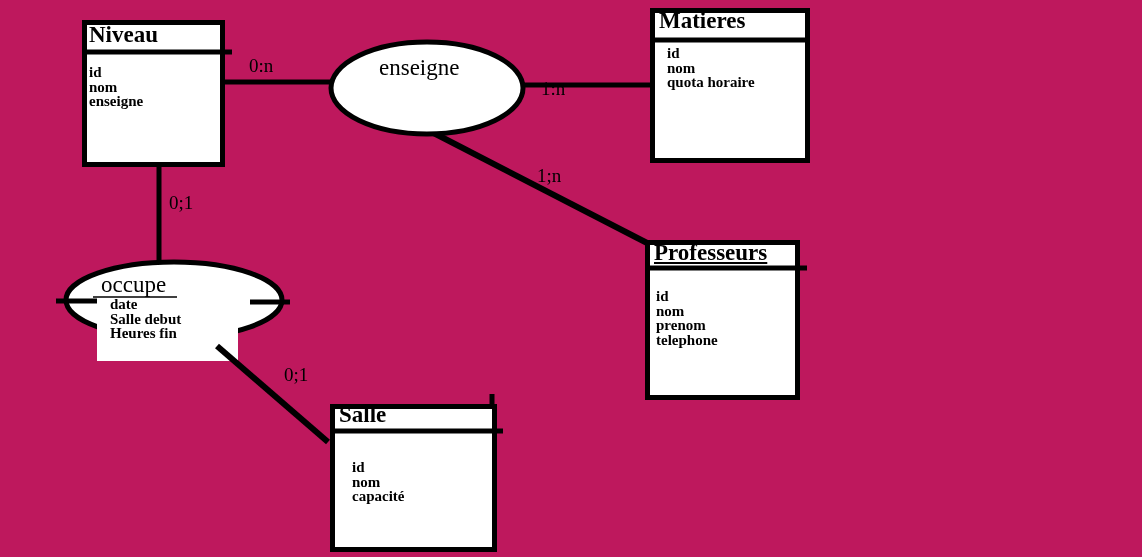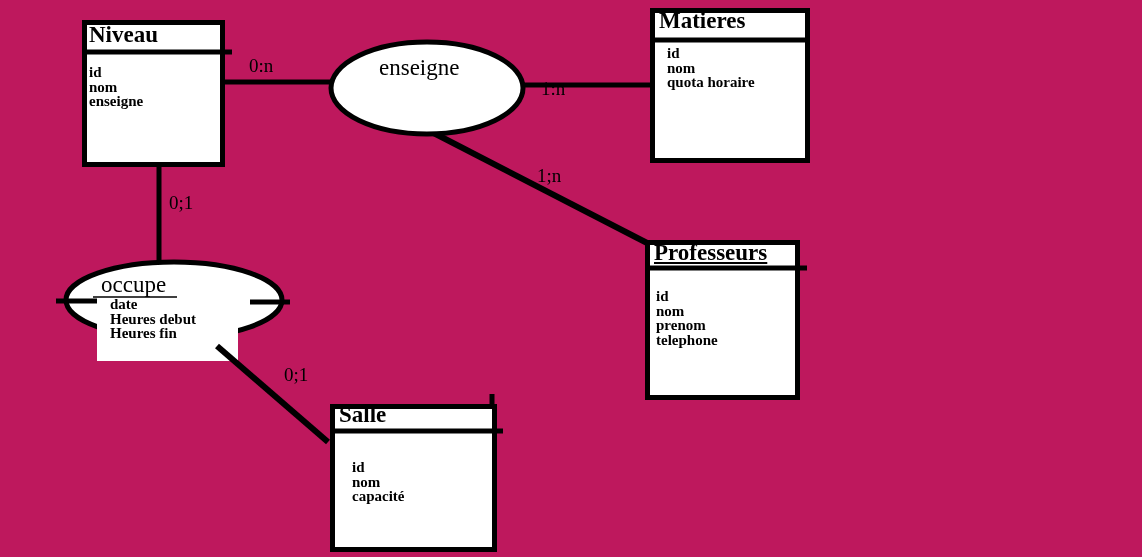--- a/index.html
+++ b/index.html
@@ -76,21 +76,21 @@
     <div>prenom</div>
     <div>telephone</div>
   </div>
   <div class="attrs" style="left:352px; top:460px;">
     <div>id</div>
     <div>nom</div>
     <div>capacité</div>
   </div>
   <div class="attrs" style="left:110px; top:297px;">
     <div>date</div>
-    <div>Heures debut</div>
+    <div>Salle debut</div>
     <div>Heures fin</div>
   </div>
 
   <div class="t card" style="left:249px; top:56px;">0:n</div>
   <div class="t card" style="left:541px; top:61px;margin-top:18px;">1:n</div>
   <div class="t card" style="left:537px; top:166px;">1;n</div>
   <div class="t card" style="left:169px; top:193px;">0;1</div>
   <div class="t card" style="left:284px; top:365px;">0;1</div>
 
 </div>

